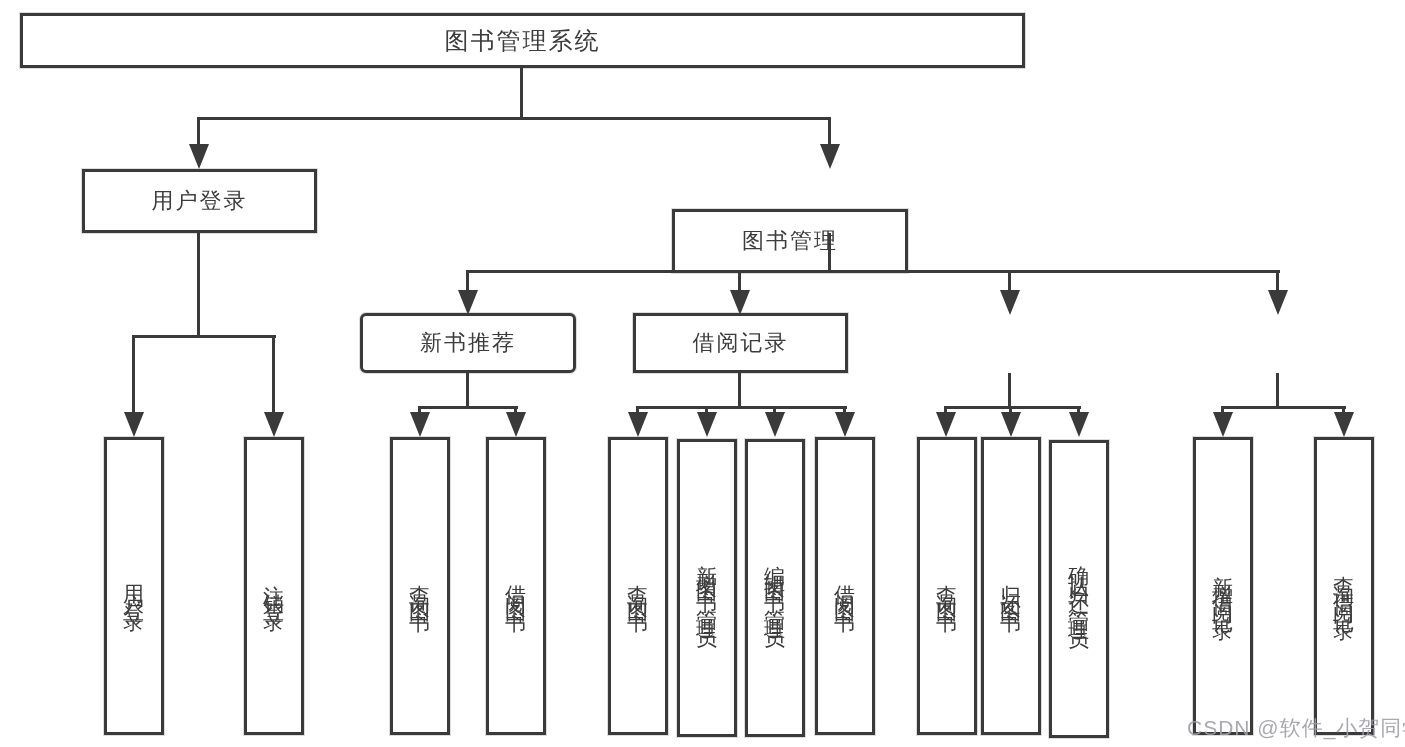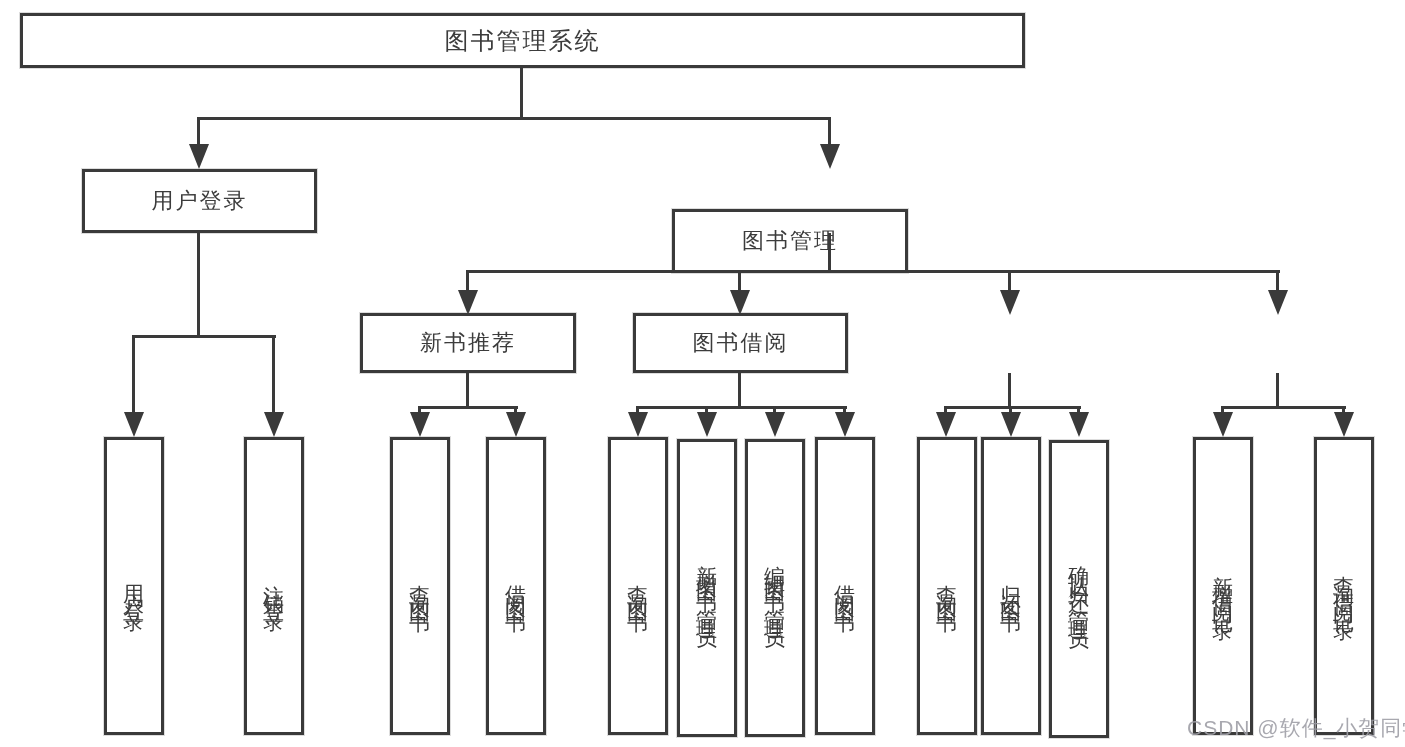--- a/index.html
+++ b/index.html
@@ -70,22 +70,22 @@
   <div class="vline" style="left:1276px;top:270px;height:25px;"></div>
   <div class="arrow" style="left:1268px;top:290px;"></div>
 
   <div class="vline" style="left:197px;top:233px;height:105px;"></div>
   <div class="hline" style="left:132px;top:335px;width:144px;"></div>
   <div class="vline" style="left:132px;top:335px;height:80px;"></div>
   <div class="arrow" style="left:124px;top:412px;"></div>
   <div class="vline" style="left:272px;top:335px;height:80px;"></div>
   <div class="arrow" style="left:264px;top:412px;"></div>
 
-  <div class="node h" style="left:360px;top:313px;width:216px;height:60px;">新书推荐</div>
-  <div class="node h" style="left:633px;top:313px;width:215px;height:60px;">图书借阅</div>
+  <div class="node h" style="left:360px;top:313px;width:216px;height:60px;border-radius:6px;">新书推荐</div>
+  <div class="node h" style="left:633px;top:313px;width:215px;height:60px;">借阅记录</div>
 
   <div class="vline" style="left:466px;top:373px;height:36px;"></div>
   <div class="hline" style="left:418px;top:406px;width:100px;"></div>
   <div class="vline" style="left:418px;top:406px;height:12px;"></div>
   <div class="arrow" style="left:410px;top:412px;"></div>
   <div class="vline" style="left:514px;top:406px;height:12px;"></div>
   <div class="arrow" style="left:506px;top:412px;"></div>
 
   <div class="vline" style="left:738px;top:373px;height:36px;"></div>
   <div class="hline" style="left:636px;top:406px;width:211px;"></div>

